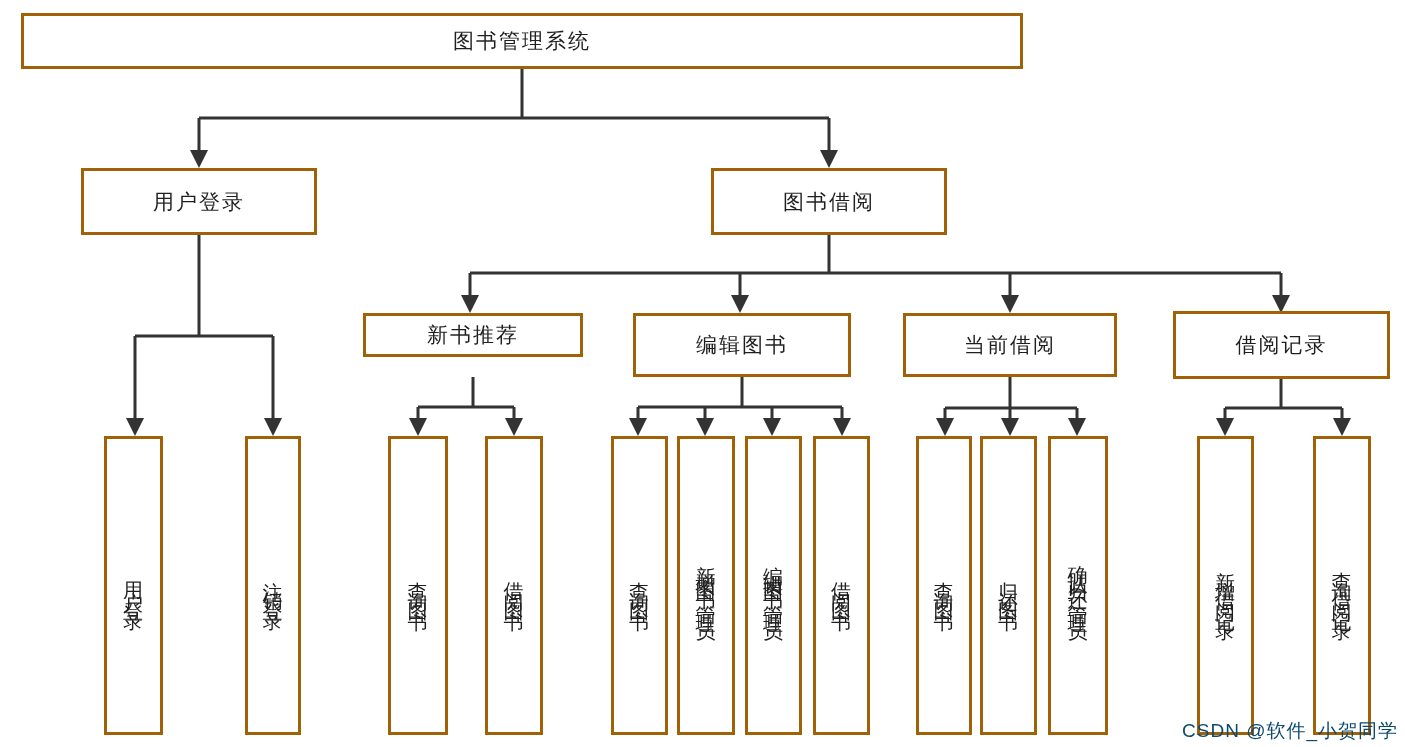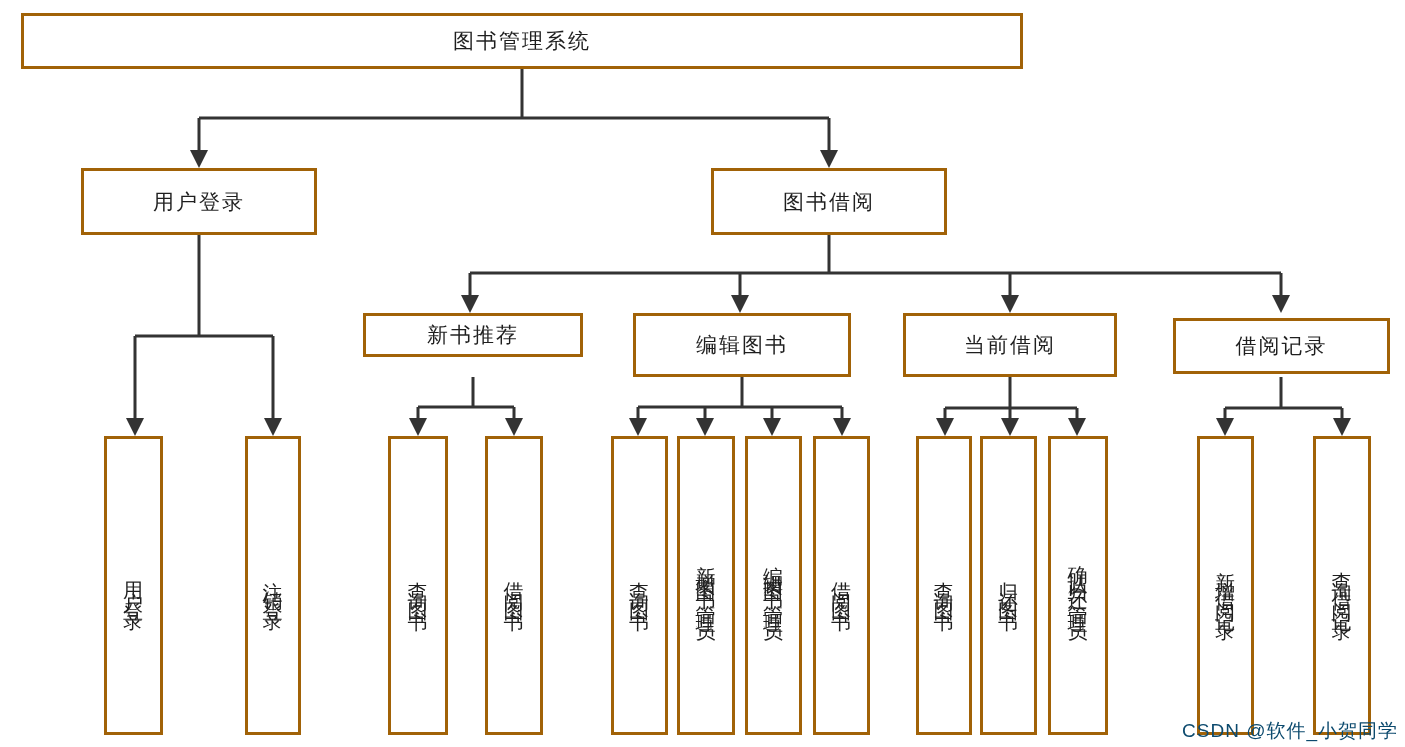--- a/index.html
+++ b/index.html
@@ -19,21 +19,21 @@
   }
   
   #root{left:21px;top:13px;width:1002px;height:56px;}
   
   #n-user{left:81px;top:168px;width:236px;height:67px;}
   #n-mgmt{left:711px;top:168px;width:236px;height:67px;}
   
   #n-newbook{left:363px;top:313px;width:220px;height:44px;}
   #n-borrow {left:633px;top:313px;width:218px;height:64px;}
   #n-current{left:903px;top:313px;width:214px;height:64px;}
-  #n-record {left:1173px;top:318px;width:217px;height:56px;}
+  #n-record {left:1173px;top:311px;width:217px;height:68px;}
   
   .leaf{top:436px;height:299px;}
   #l1 {left:104px;width:59px;}
   #l2 {left:245px;width:56px;}
   #l3 {left:388px;width:60px;}
   #l4 {left:485px;width:58px;}
   #l5 {left:611px;width:57px;}
   #l6 {left:677px;width:58px;}
   #l7 {left:745px;width:57px;}
   #l8 {left:813px;width:57px;}

